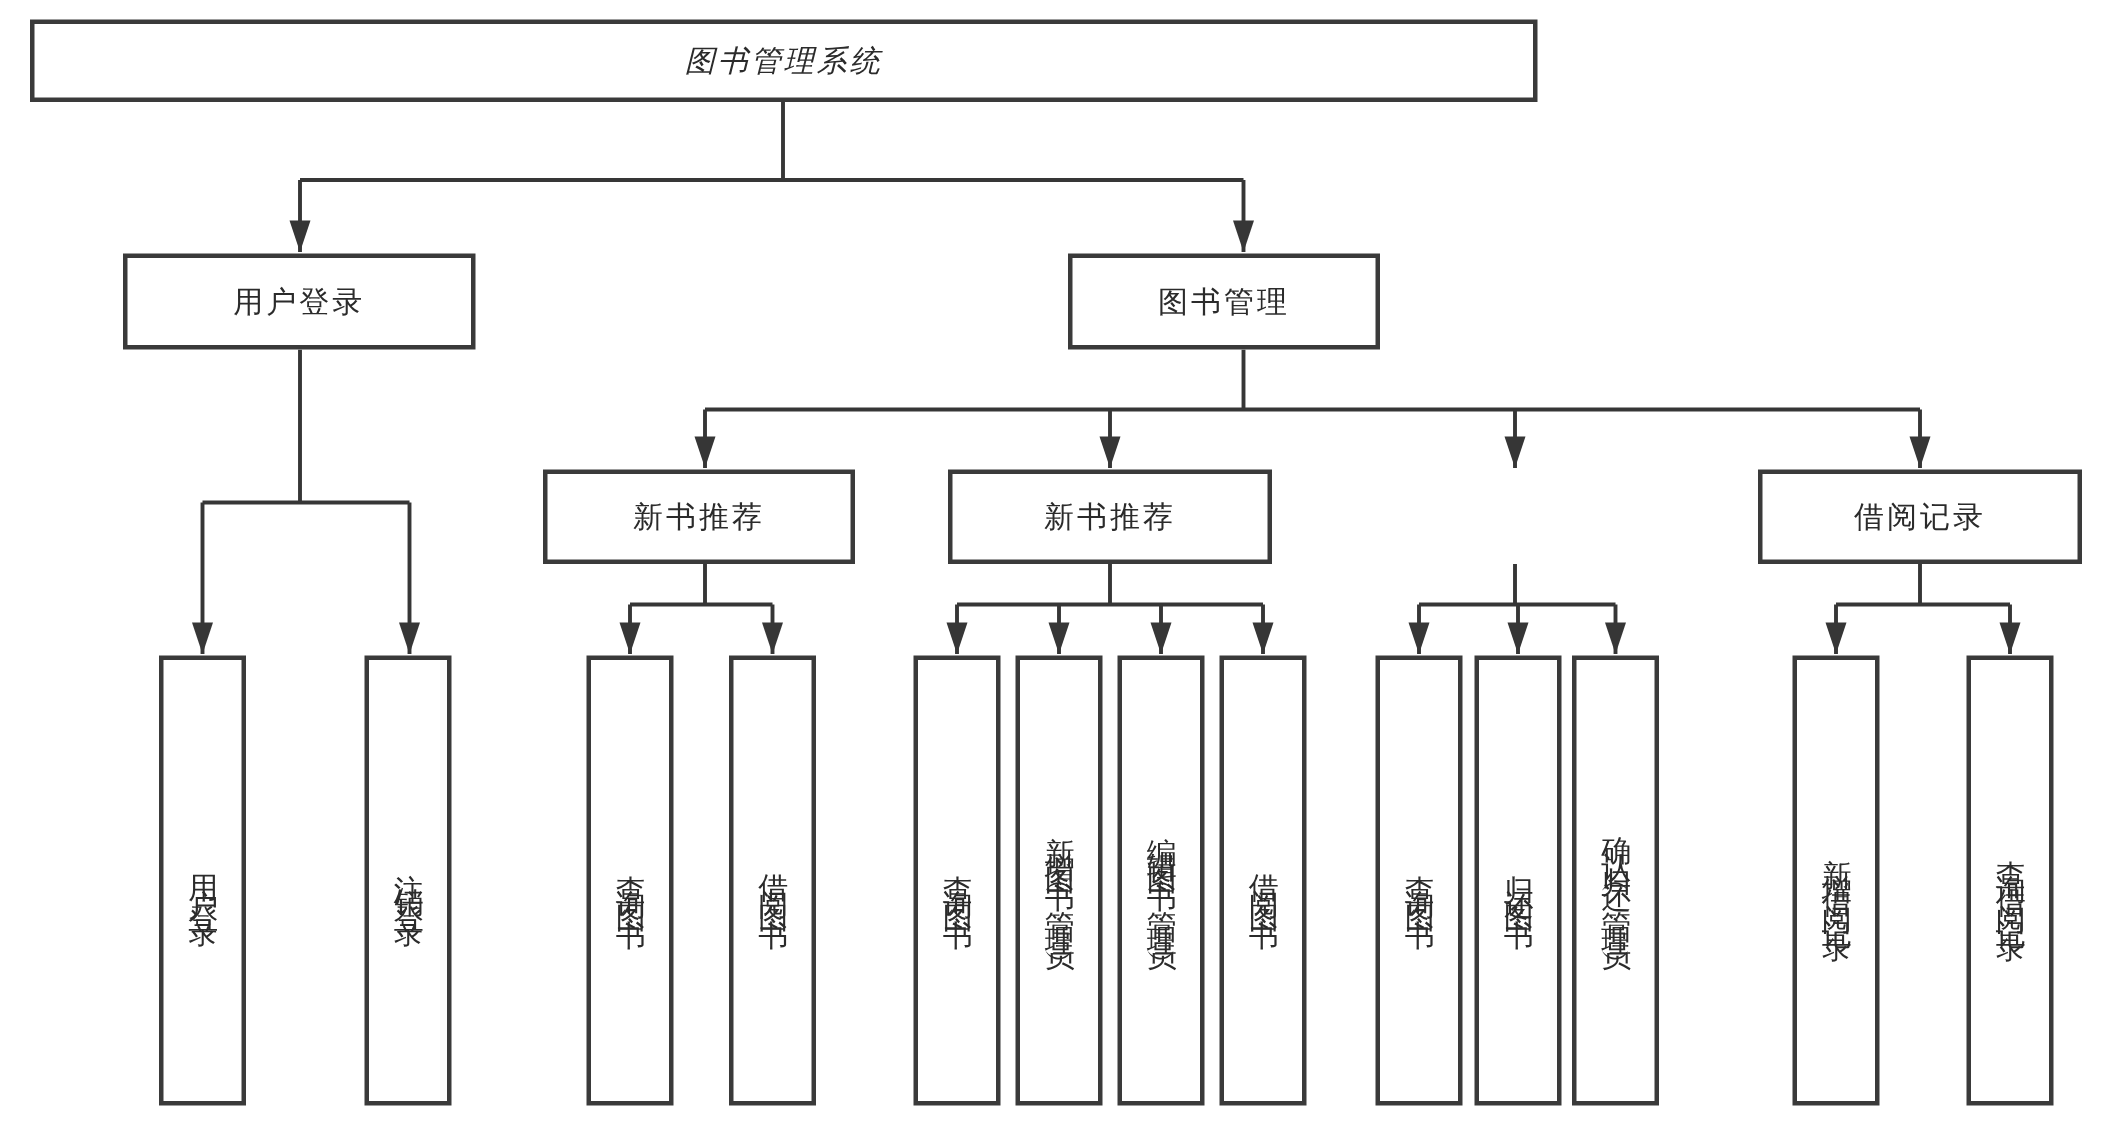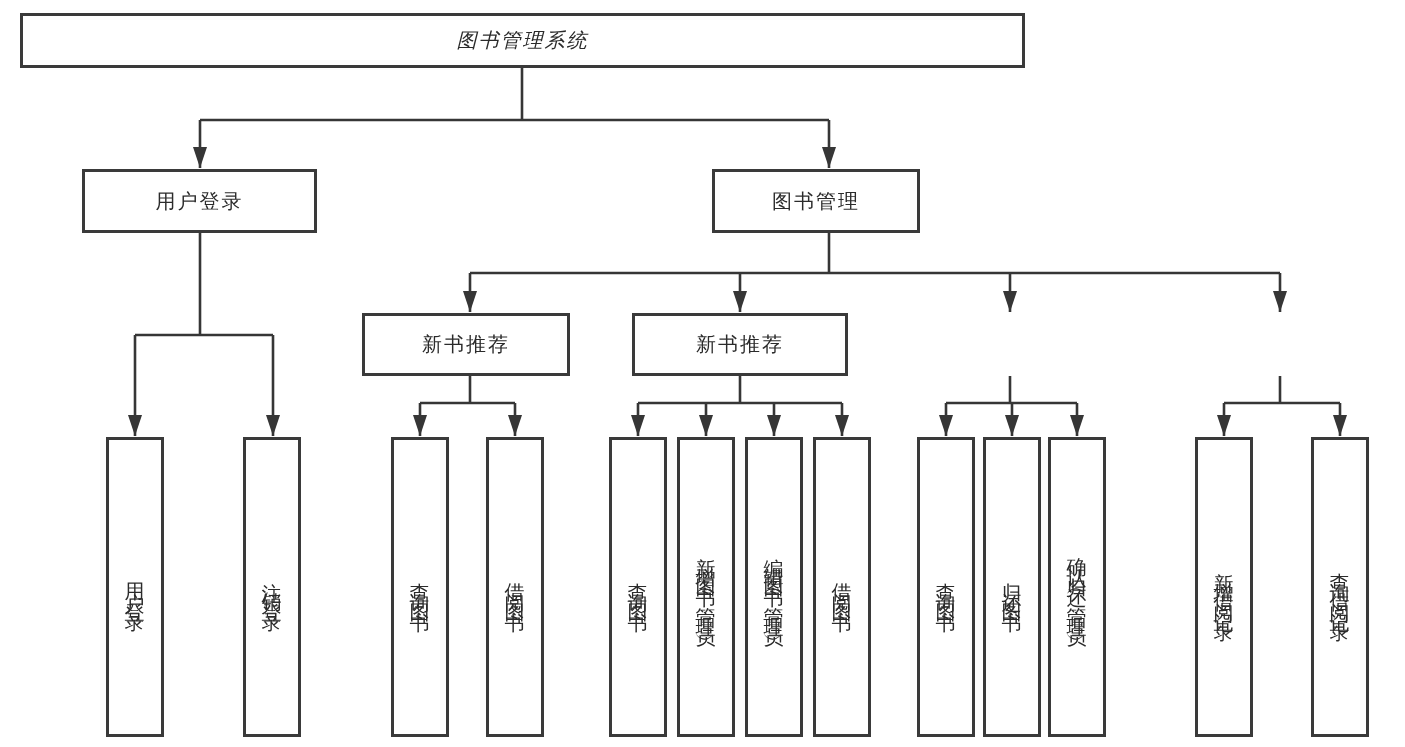--- a/index.html
+++ b/index.html
@@ -90,20 +90,23 @@
   <div class="node" style="left:712px;top:169px;width:208px;height:64px">
     <span>图书管理</span>
   </div>
 
   <div class="node" style="left:362px;top:313px;width:208px;height:63px">
     <span>新书推荐</span>
   </div>
   <div class="node" style="left:632px;top:313px;width:216px;height:63px">
     <span>新书推荐</span>
   </div>
+  <div class="node" style="left:1172px;top:313px;width:216px;height:63px">
+    <span>借阅记录</span>
+  </div>
 
   <div class="node leaf" style="left:106px">
     <span>用户登录</span>
   </div>
   <div class="node leaf" style="left:243px">
     <span>注销登录</span>
   </div>
 
   <div class="node leaf" style="left:391px">
     <span>查询图书</span>

